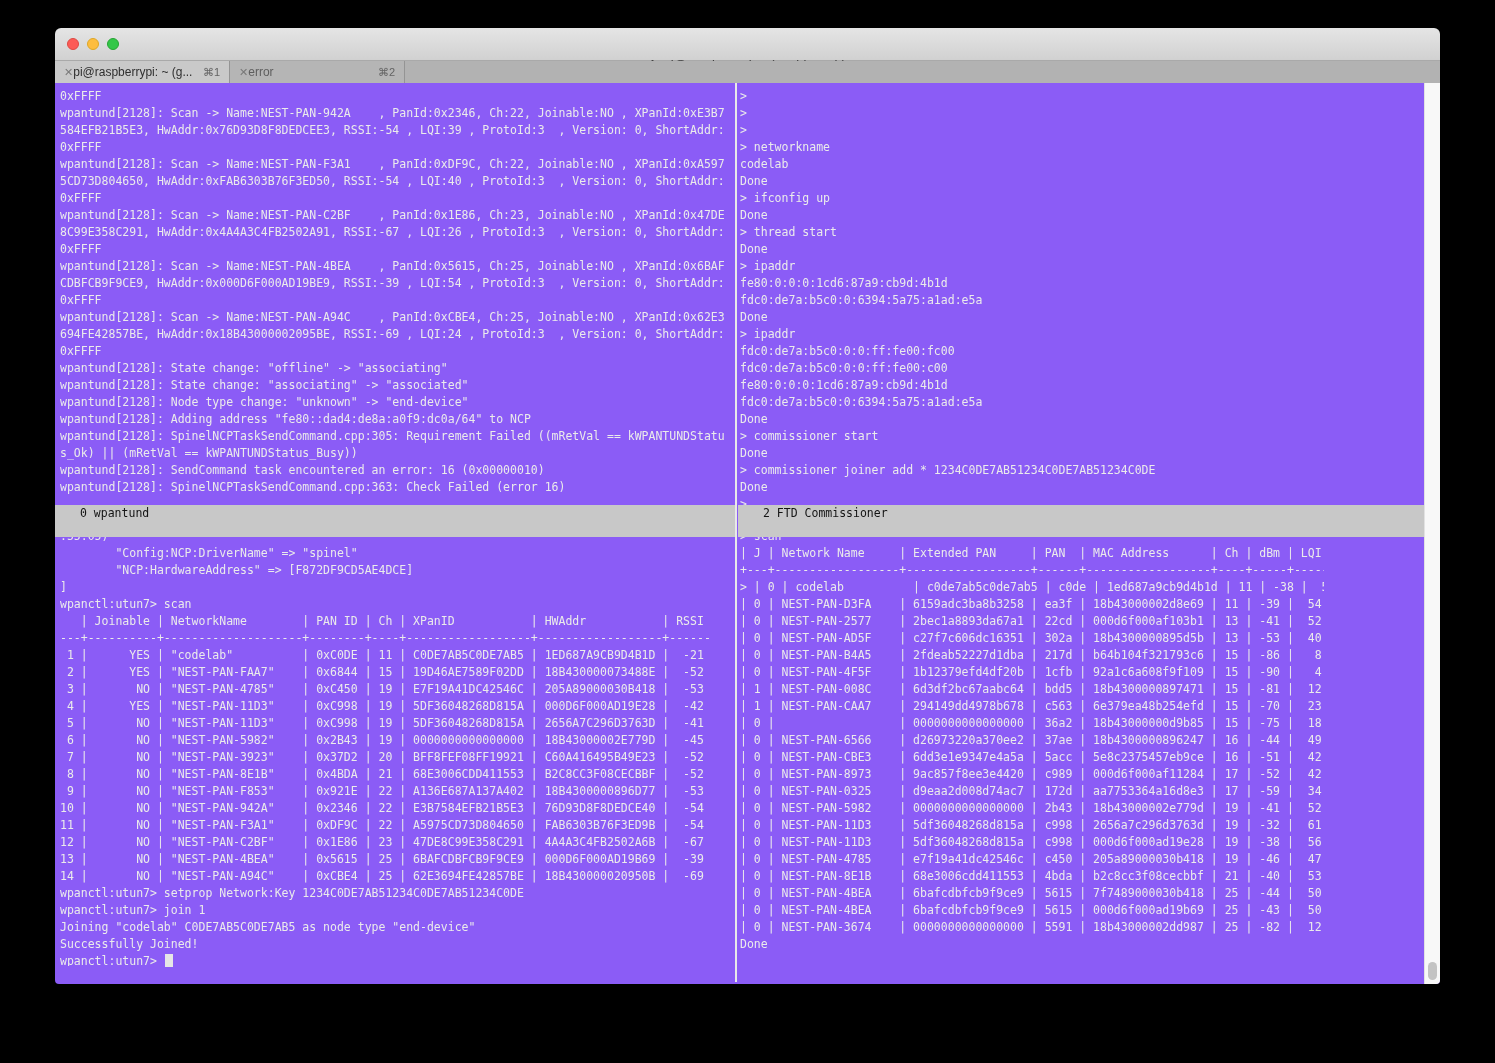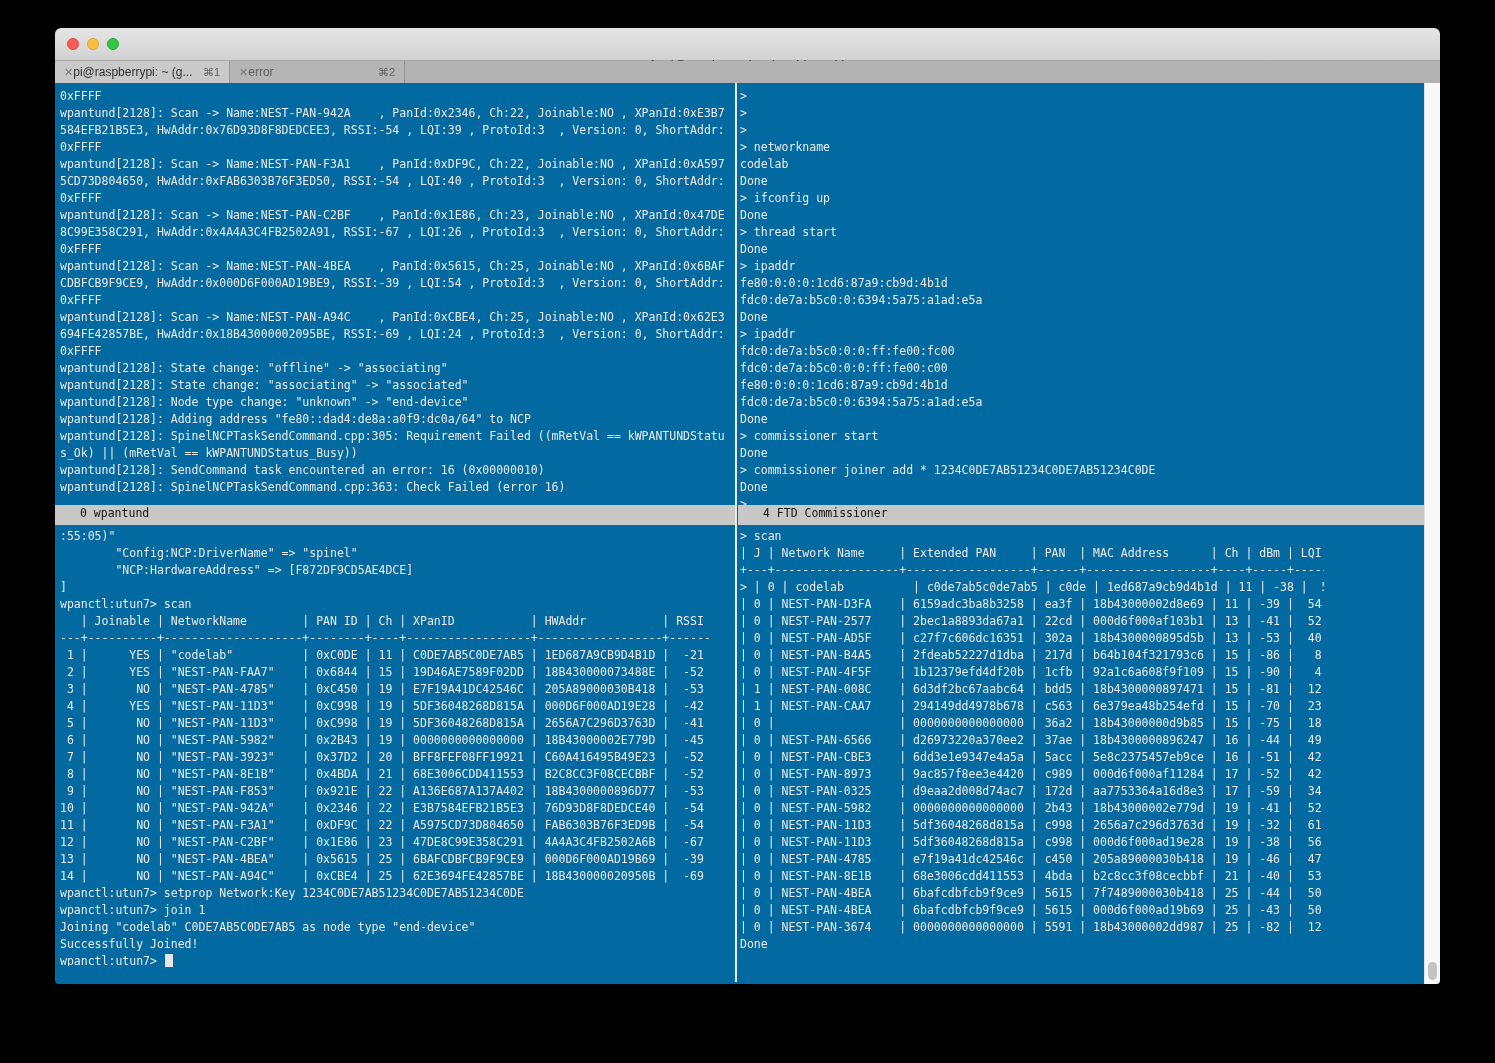--- a/index.html
+++ b/index.html
@@ -26,31 +26,31 @@
   .tab{width:175px;box-sizing:border-box;display:flex;align-items:center;
     justify-content:space-between;padding:0 9px;border-right:1px solid #949494;}
   .tab.active{background:#c9c9c9;color:#2f2f2f;}
   .tab.inactive{background:#b5b5b5;color:#5e5e5e;}
   .tab .x{color:#787878;font-size:11px;}
   .tab .key{color:#636363;font-size:11px;}
   .tab .lbl{flex:1;text-align:left;white-space:nowrap;overflow:hidden;}
   .tabfill{flex:1;background:#b2b2b2;}
 
   
-  .terminal{position:absolute;left:0;top:55px;right:0;bottom:0;background:#0369a1;}
+  .terminal{position:absolute;left:0;top:55px;right:0;bottom:0;background:#8b5cf6;}
   .pane{position:absolute;margin:0;font:11.5px/17px "DejaVu Sans Mono",monospace;
     color:#ebebeb;white-space:pre;overflow:hidden;box-sizing:border-box;}
   .pane-tl{left:0;top:0;width:680px;height:422px;padding:5px 0 0 5px;}
   .pane-tr{left:683px;top:0;width:686px;height:422px;padding:5px 0 0 2px;}
   .pane-bl{left:0;top:439px;width:680px;height:444px;padding:6px 0 0 5px;}
   .pane-br{left:683px;top:439px;width:586px;height:444px;padding:6px 0 0 2px;}
 
   .vsplit{position:absolute;left:680px;top:0;width:2px;height:899px;background:#e9e9e9;}
 
-  .pstatus{position:absolute;height:20px;background:#c8c8c8;color:#141414;
+  .pstatus{position:absolute;height:32px;background:#c8c8c8;color:#141414;
     font:11.5px/16px "DejaVu Sans Mono",monospace;padding-left:25px;box-sizing:border-box;
     white-space:nowrap;overflow:hidden;}
   .ps-tl{left:0;top:422px;width:680px;}
   .ps-tr{left:683px;top:422px;width:686px;}
   .ps-bl{left:0;top:883px;width:680px;}
   .ps-br{left:683px;top:883px;width:686px;}
 
   .cursor{position:absolute;left:110px;top:871px;width:8px;height:13px;background:#e6e6e6;}
 
   .scrollbar{position:absolute;left:1369px;top:0;width:16px;height:901px;
@@ -189,21 +189,21 @@
 | 0 | NEST-PAN-4BEA    | 6bafcdbfcb9f9ce9 | 5615 | 000d6f000ad19b69 | 25 | -43 |  50 |
 | 0 | NEST-PAN-3674    | 0000000000000000 | 5591 | 18b43000002dd987 | 25 | -82 |  12 |
 Done</pre>
 
     <div class="cursor"></div>
 
     <div class="pstatus ps-tl">
       <span>0 wpantund</span>
     </div>
     <div class="pstatus ps-tr">
-      <span>4 FTD Commissioner</span>
+      <span>2 FTD Commissioner</span>
     </div>
 
     <div class="scrollbar">
       <div class="thumb"></div>
     </div>
   </div>
 
 </div>
 
 </body></html>

